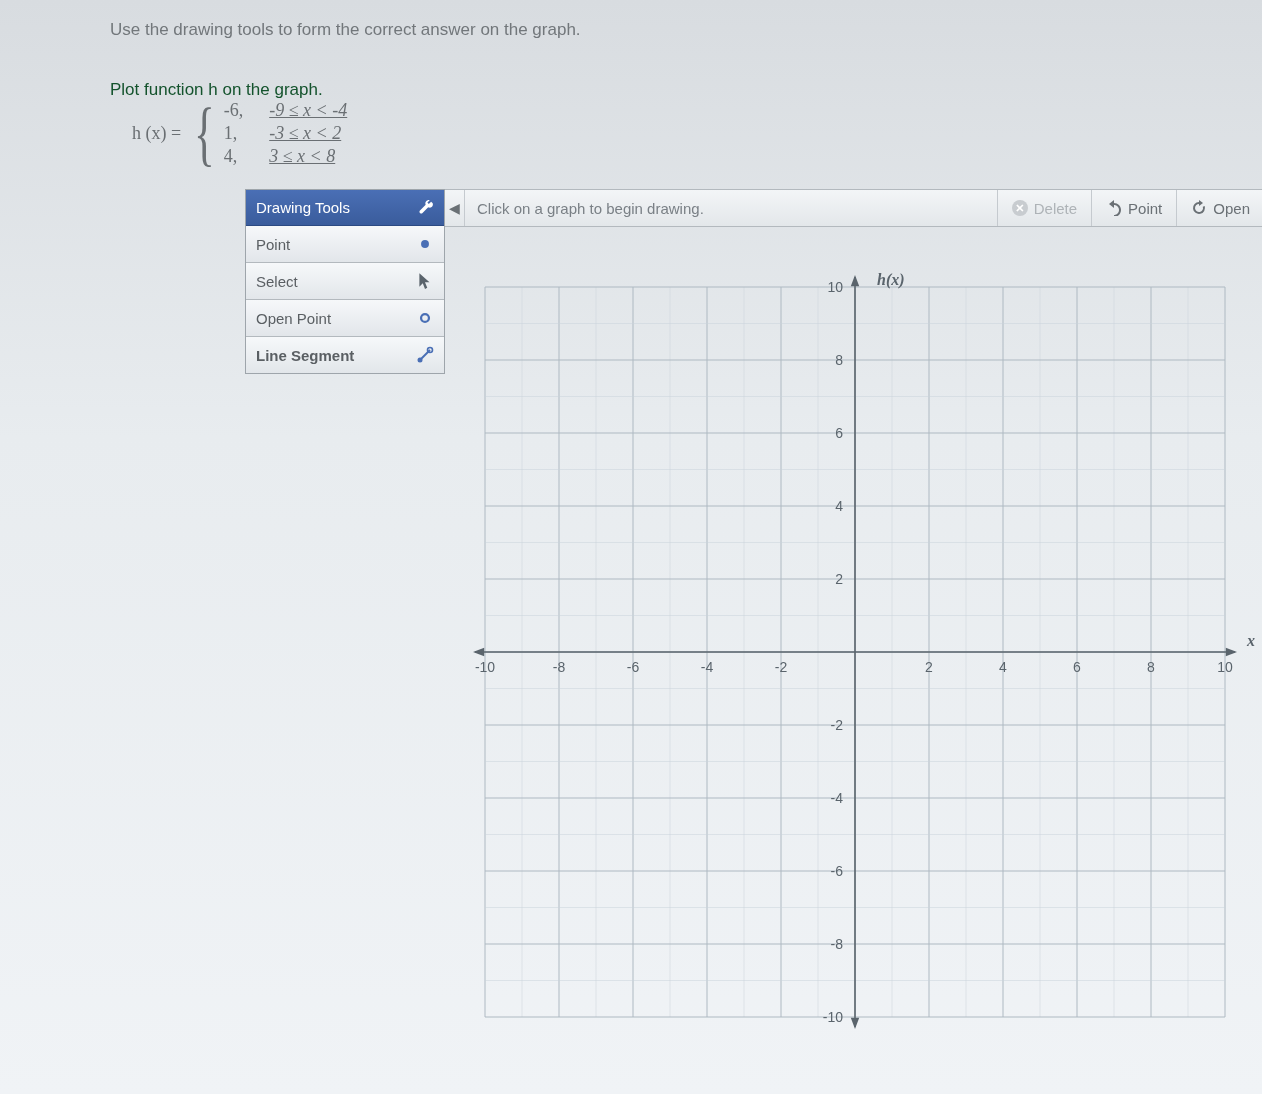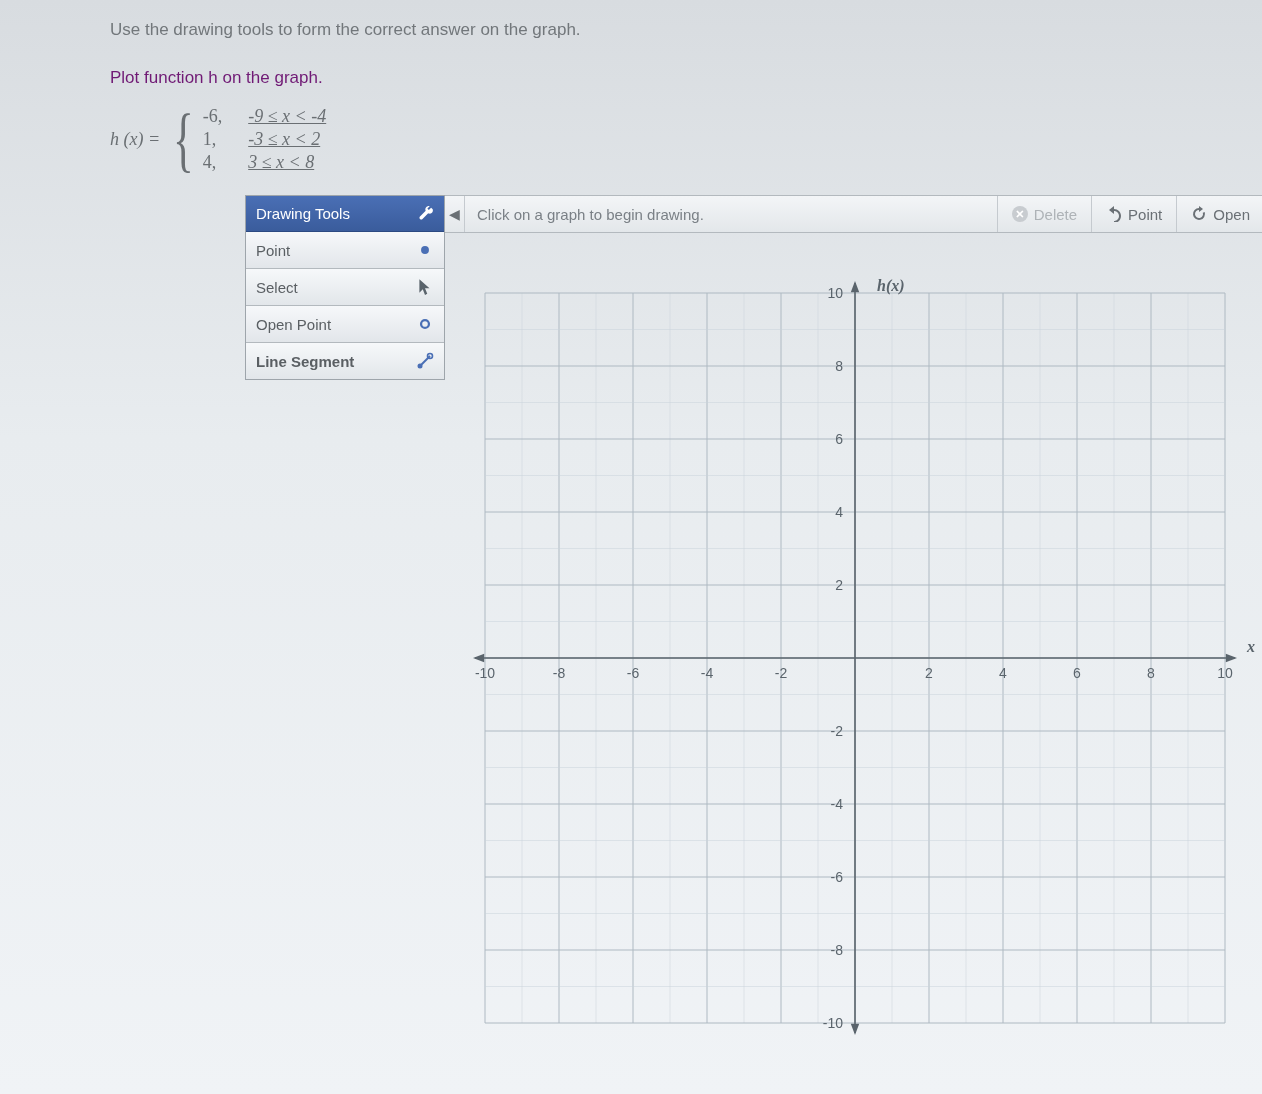--- a/index.html
+++ b/index.html
@@ -9,37 +9,36 @@
     width: 1262px;
     height: 1094px;
     padding: 20px 80px 0 110px;
     color: #5a5f63;
     position: relative;
     overflow: hidden;
   }
   .instruction {
     font-size: 17px;
     color: #72777b;
-    margin-bottom: 28px;
+    margin-bottom: 40px;
   }
   .plot-line {
     font-size: 17px;
-    color: #701a75;
-    margin-bottom: 18px;
+    color: #14532d;
   }
   .func-def {
     display: flex;
     align-items: center;
     gap: 8px;
     font-size: 18px;
     color: #6a6f73;
     margin-bottom: 22px;
     font-family: 'Times New Roman', serif;
   }
-  .func-def .lhs { font-style: italic; white-space: nowrap; }
+  .func-def .lhs { white-space: nowrap; margin-left: 22px; }
   .brace {
     font-size: 72px;
     line-height: 0.8;
     font-weight: 200;
     color: #6a6f73;
     transform: scaleX(0.6);
     margin: 0 -6px 0 -2px;
   }
   .pieces {
     display: grid;

